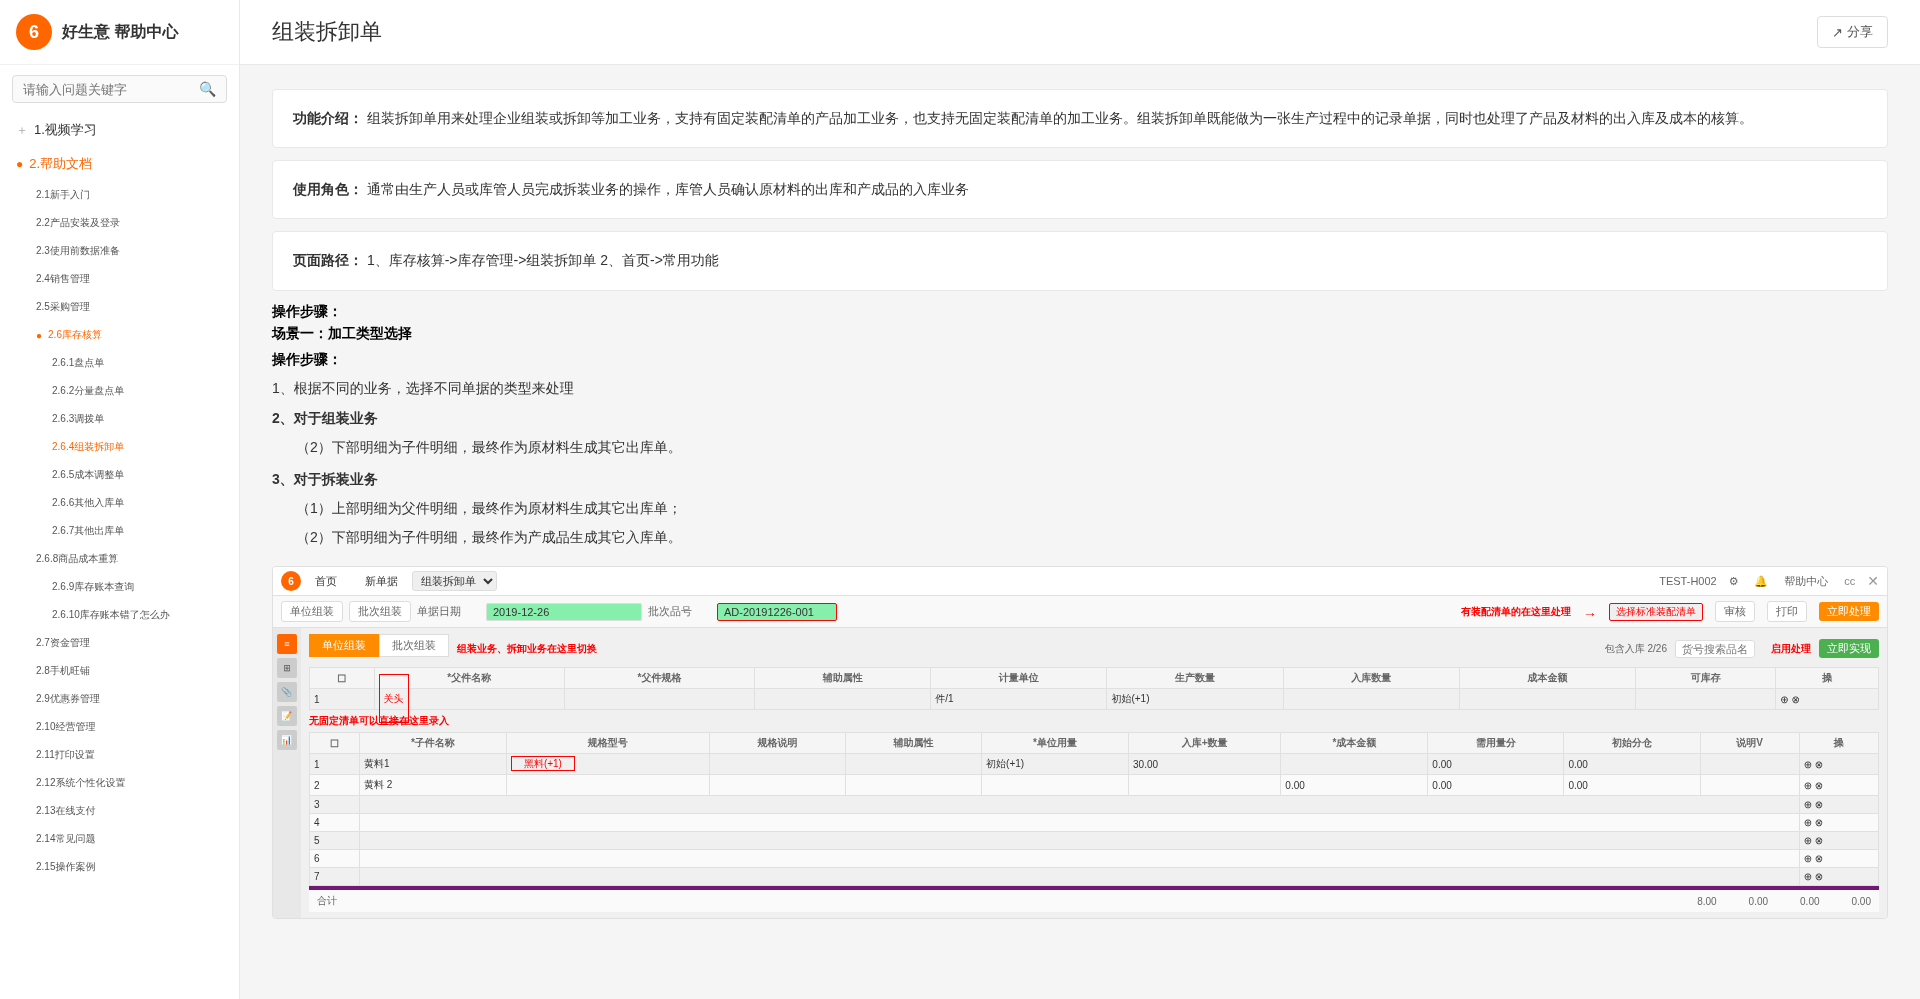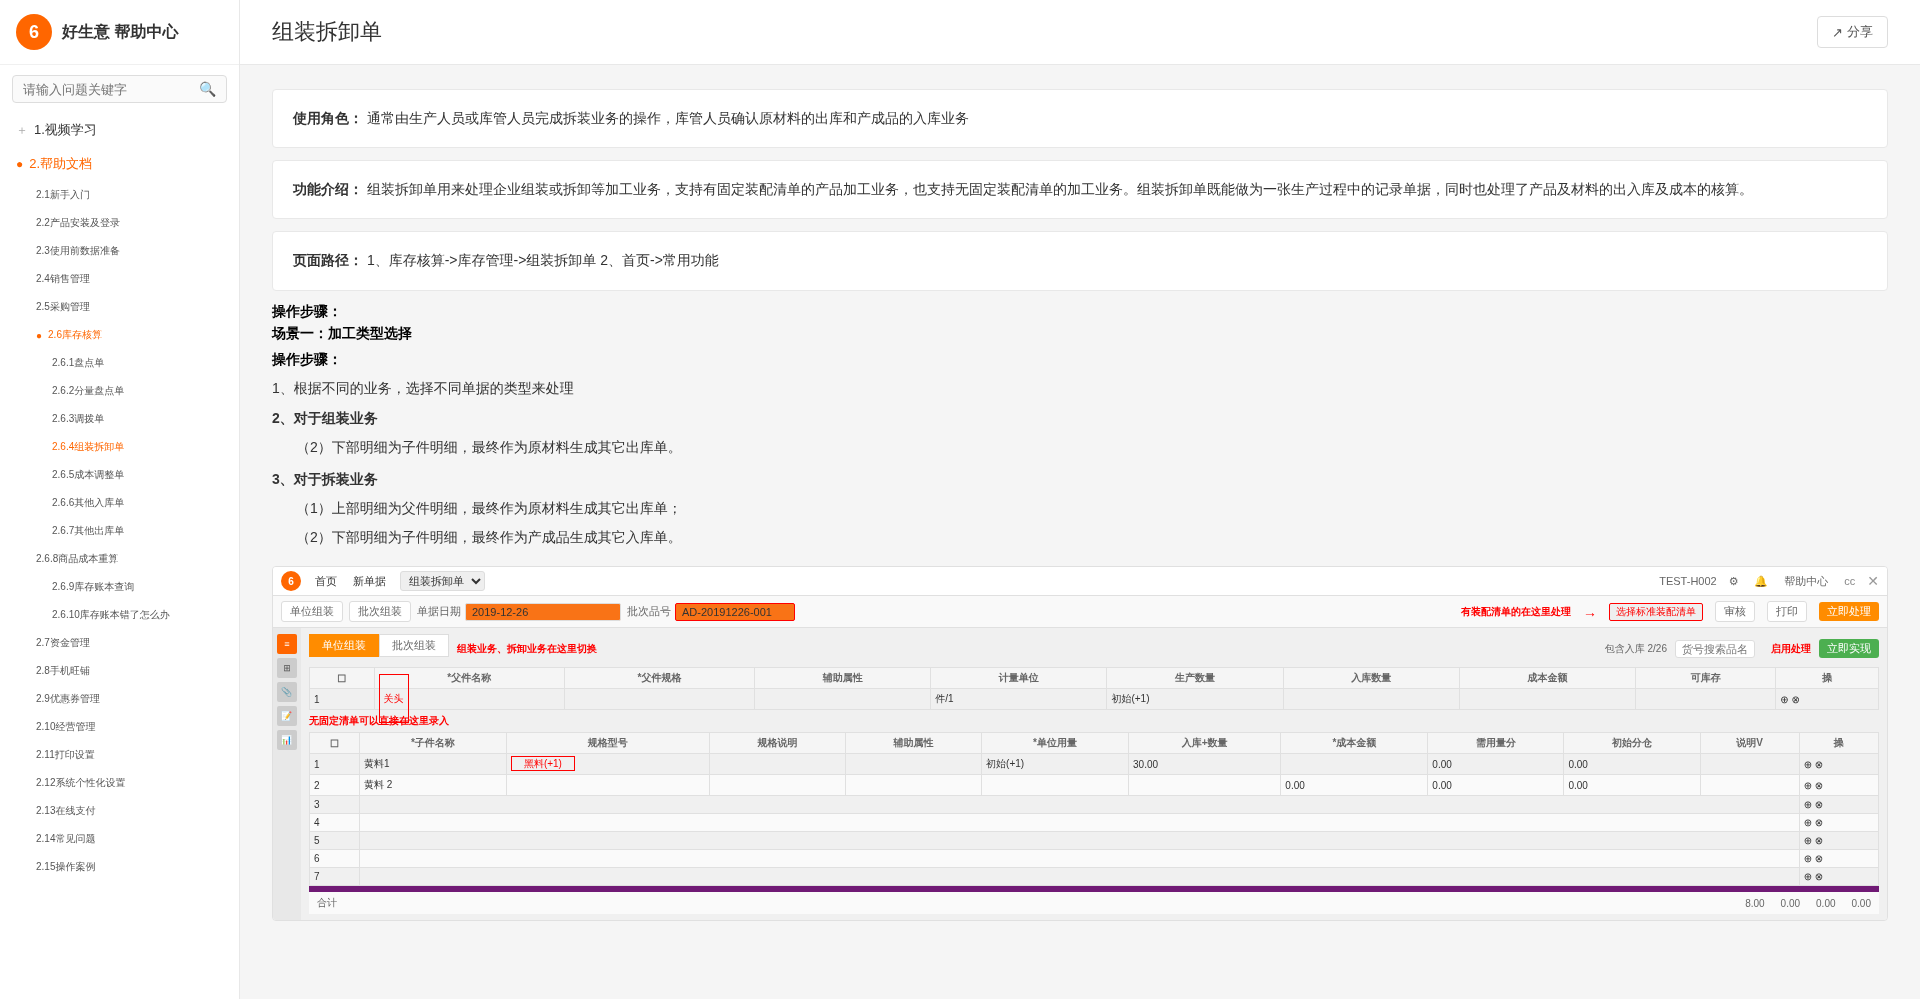--- a/index.html
+++ b/index.html
@@ -119,39 +119,39 @@
     }
     .mock-titlebar {
       background: #fff;
       display: flex; align-items: center;
       padding: 4px 8px;
       border-bottom: 1px solid #e0e0e0;
       font-size: 12px;
       gap: 8px;
     }
     .mock-orange-logo { width: 20px; height: 20px; background: #f60; border-radius: 50%; display: inline-flex; align-items: center; justify-content: center; color: #fff; font-size: 10px; font-weight: bold; }
-    .mock-nav { display: flex; gap: 4px; font-size: 11px; color: #333; align-items: center; }
+    .mock-nav { display: flex; gap: 16px; font-size: 11px; color: #333; align-items: center; }
     .mock-nav span { padding: 2px 6px; cursor: pointer; }
     .mock-select { font-size: 11px; border: 1px solid #ddd; border-radius: 3px; padding: 2px 4px; color: #333; }
     .mock-btn-green { background: #4caf50; color: #fff; border: none; border-radius: 3px; padding: 2px 8px; font-size: 11px; cursor: pointer; }
     .mock-btn-orange { background: #ff8c00; color: #fff; border: none; border-radius: 3px; padding: 2px 8px; font-size: 11px; cursor: pointer; }
     .mock-btn-outline { background: #fff; color: #666; border: 1px solid #ddd; border-radius: 3px; padding: 2px 8px; font-size: 11px; cursor: pointer; }
     .mock-close { color: #999; cursor: pointer; font-size: 14px; margin-left: auto; }
 
     .mock-toolbar {
       background: #f9f9f9;
       display: flex; align-items: center;
       padding: 5px 8px;
       border-bottom: 1px solid #e0e0e0;
       gap: 6px;
       font-size: 11px;
     }
     .mock-field-group { display: flex; align-items: center; gap: 4px; }
     .mock-label { color: #666; white-space: nowrap; }
-    .mock-input { border: 1px solid #ddd; border-radius: 2px; padding: 2px 6px; font-size: 11px; color: #333; background: #f97316; }
+    .mock-input { border: 1px solid #ddd; border-radius: 2px; padding: 2px 6px; font-size: 11px; color: #333; background: #86efac; margin-left: 21px; }
     .mock-input.highlighted { border-color: #f00; }
 
     .mock-content {
       display: flex;
     }
     .mock-sidebar-icons {
       width: 28px; background: #e8e8e8;
       display: flex; flex-direction: column; align-items: center; padding-top: 6px; gap: 4px;
     }
     .mock-icon-box { width: 20px; height: 20px; background: #ccc; border-radius: 2px; display: flex; align-items: center; justify-content: center; font-size: 9px; color: #555; }
@@ -168,23 +168,23 @@
       color: #f00; font-size: 10px; font-weight: bold;
     }
 
     .mock-table { width: 100%; border-collapse: collapse; font-size: 10px; margin-top: 4px; }
     .mock-table th { background: #f5f5f5; border: 1px solid #e0e0e0; padding: 3px 4px; color: #666; white-space: nowrap; }
     .mock-table td { border: 1px solid #e0e0e0; padding: 3px 4px; color: #333; }
     .mock-table tr:nth-child(even) td { background: #fafafa; }
 
     .mock-bottom-bar {
       display: flex; align-items: center; padding: 4px 8px;
-      border-top: 6px solid #701a75; font-size: 10px; color: #666;
+      border-top: 4px solid #701a75; font-size: 10px; color: #666;
       background: #fafafa;
-      gap: 16px;
+      gap: 32px;
     }
     .mock-form-input { border: 1px solid #ddd; border-radius: 3px; padding: 2px 6px; font-size: 11px; width: 80px; }
     .top-ann-btn { border: 1px solid #f00; color: #f00; padding: 1px 6px; border-radius: 2px; font-size: 10px; }
   </style>
 </head>
 <body>
 
 <div id="sidebar">
   <div class="sidebar-header">
     <div class="logo-circle">6</div>
@@ -296,29 +296,29 @@
     <button class="share-btn">
       <span>↗</span>
       <span>分享</span>
     </button>
   </div>
 
   <div class="content-area">
 
     <div class="info-block">
       <p>
+        <strong>功能介绍：</strong>
+        <span>组装拆卸单用来处理企业组装或拆卸等加工业务，支持有固定装配清单的产品加工业务，也支持无固定装配清单的加工业务。组装拆卸单既能做为一张生产过程中的记录单据，同时也处理了产品及材料的出入库及成本的核算。</span>
+      </p>
+    </div>
+
+    <div class="info-block">
+      <p>
         <strong>使用角色：</strong>
         <span>通常由生产人员或库管人员完成拆装业务的操作，库管人员确认原材料的出库和产成品的入库业务</span>
-      </p>
-    </div>
-
-    <div class="info-block">
-      <p>
-        <strong>功能介绍：</strong>
-        <span>组装拆卸单用来处理企业组装或拆卸等加工业务，支持有固定装配清单的产品加工业务，也支持无固定装配清单的加工业务。组装拆卸单既能做为一张生产过程中的记录单据，同时也处理了产品及材料的出入库及成本的核算。</span>
       </p>
     </div>
 
     <div class="info-block">
       <p>
         <strong>页面路径：</strong>
         <span>1、库存核算-&gt;库存管理-&gt;组装拆卸单  2、首页-&gt;常用功能</span>
       </p>
     </div>
 

